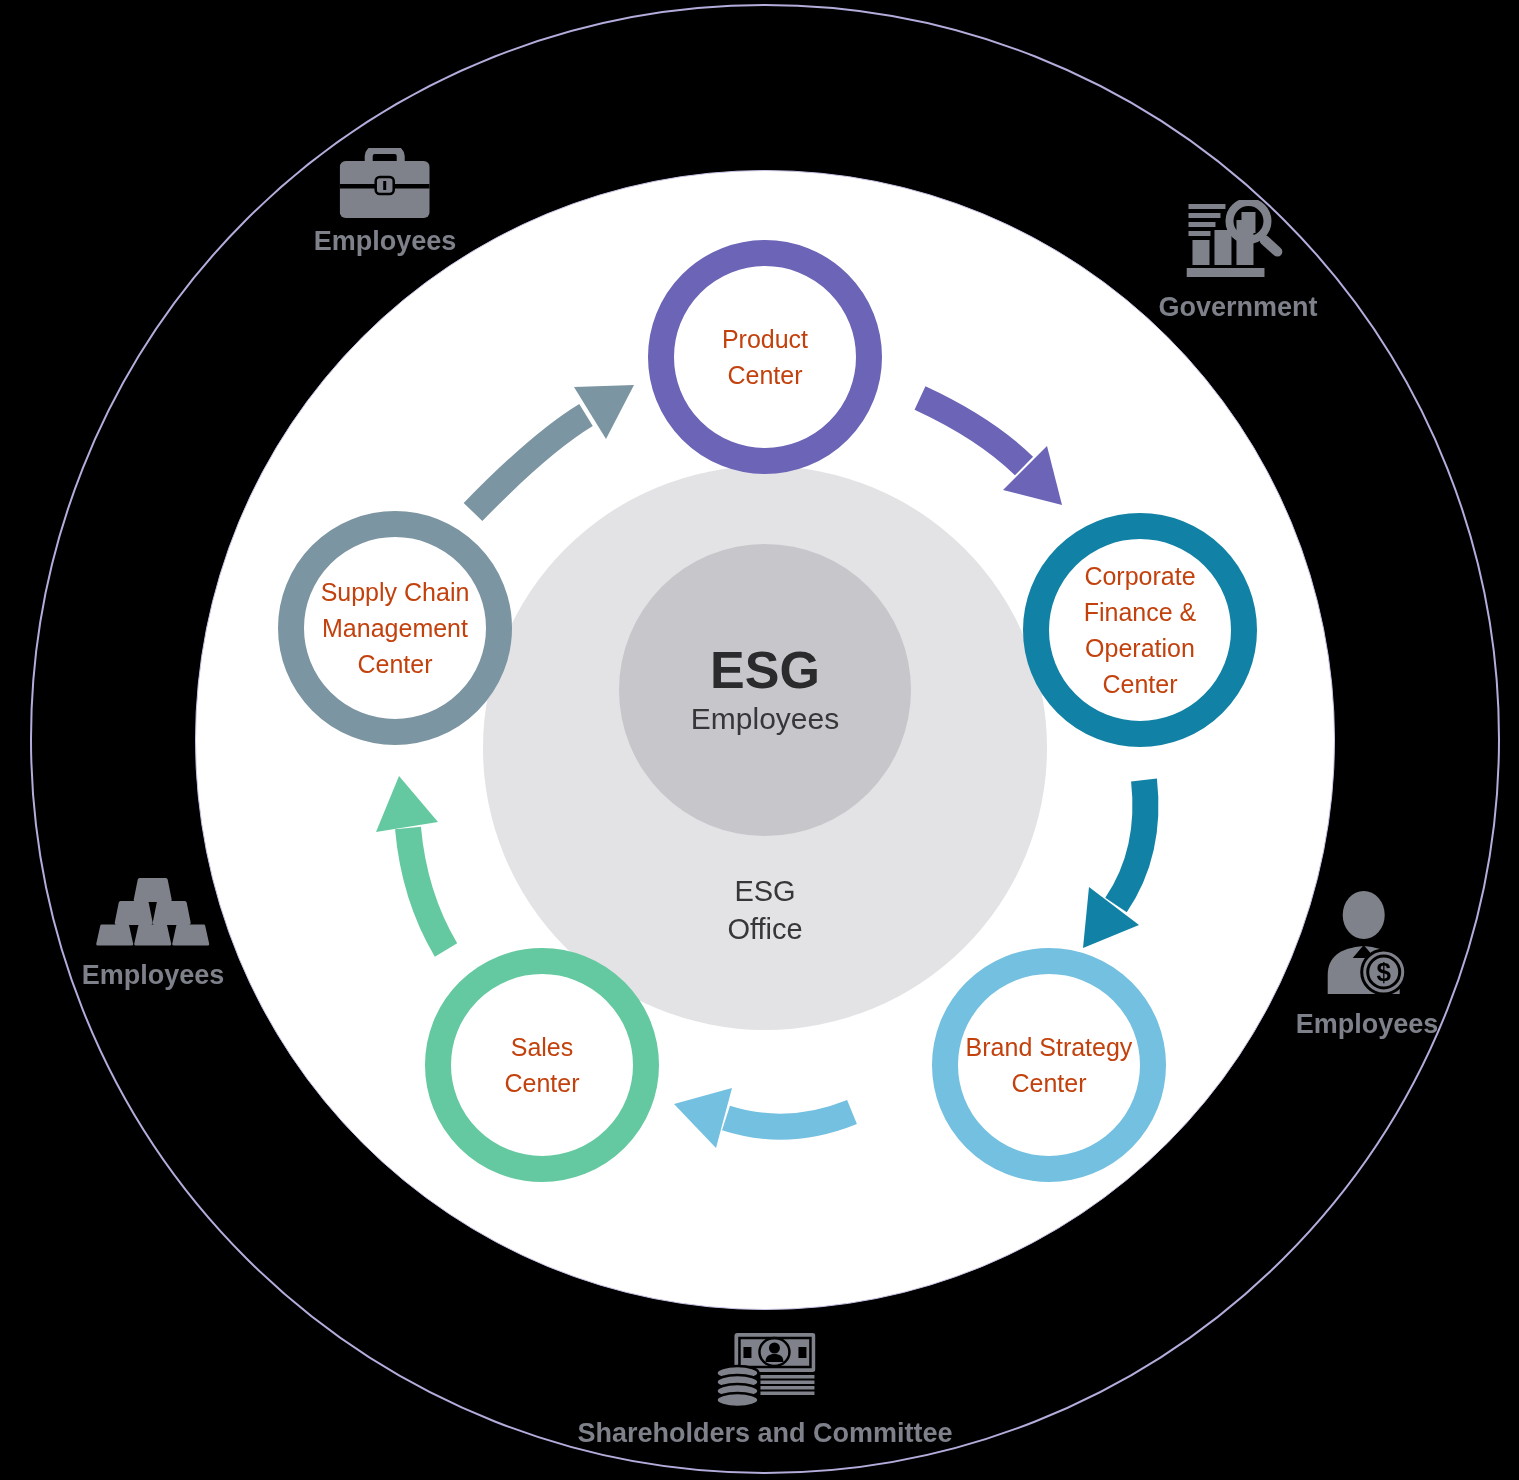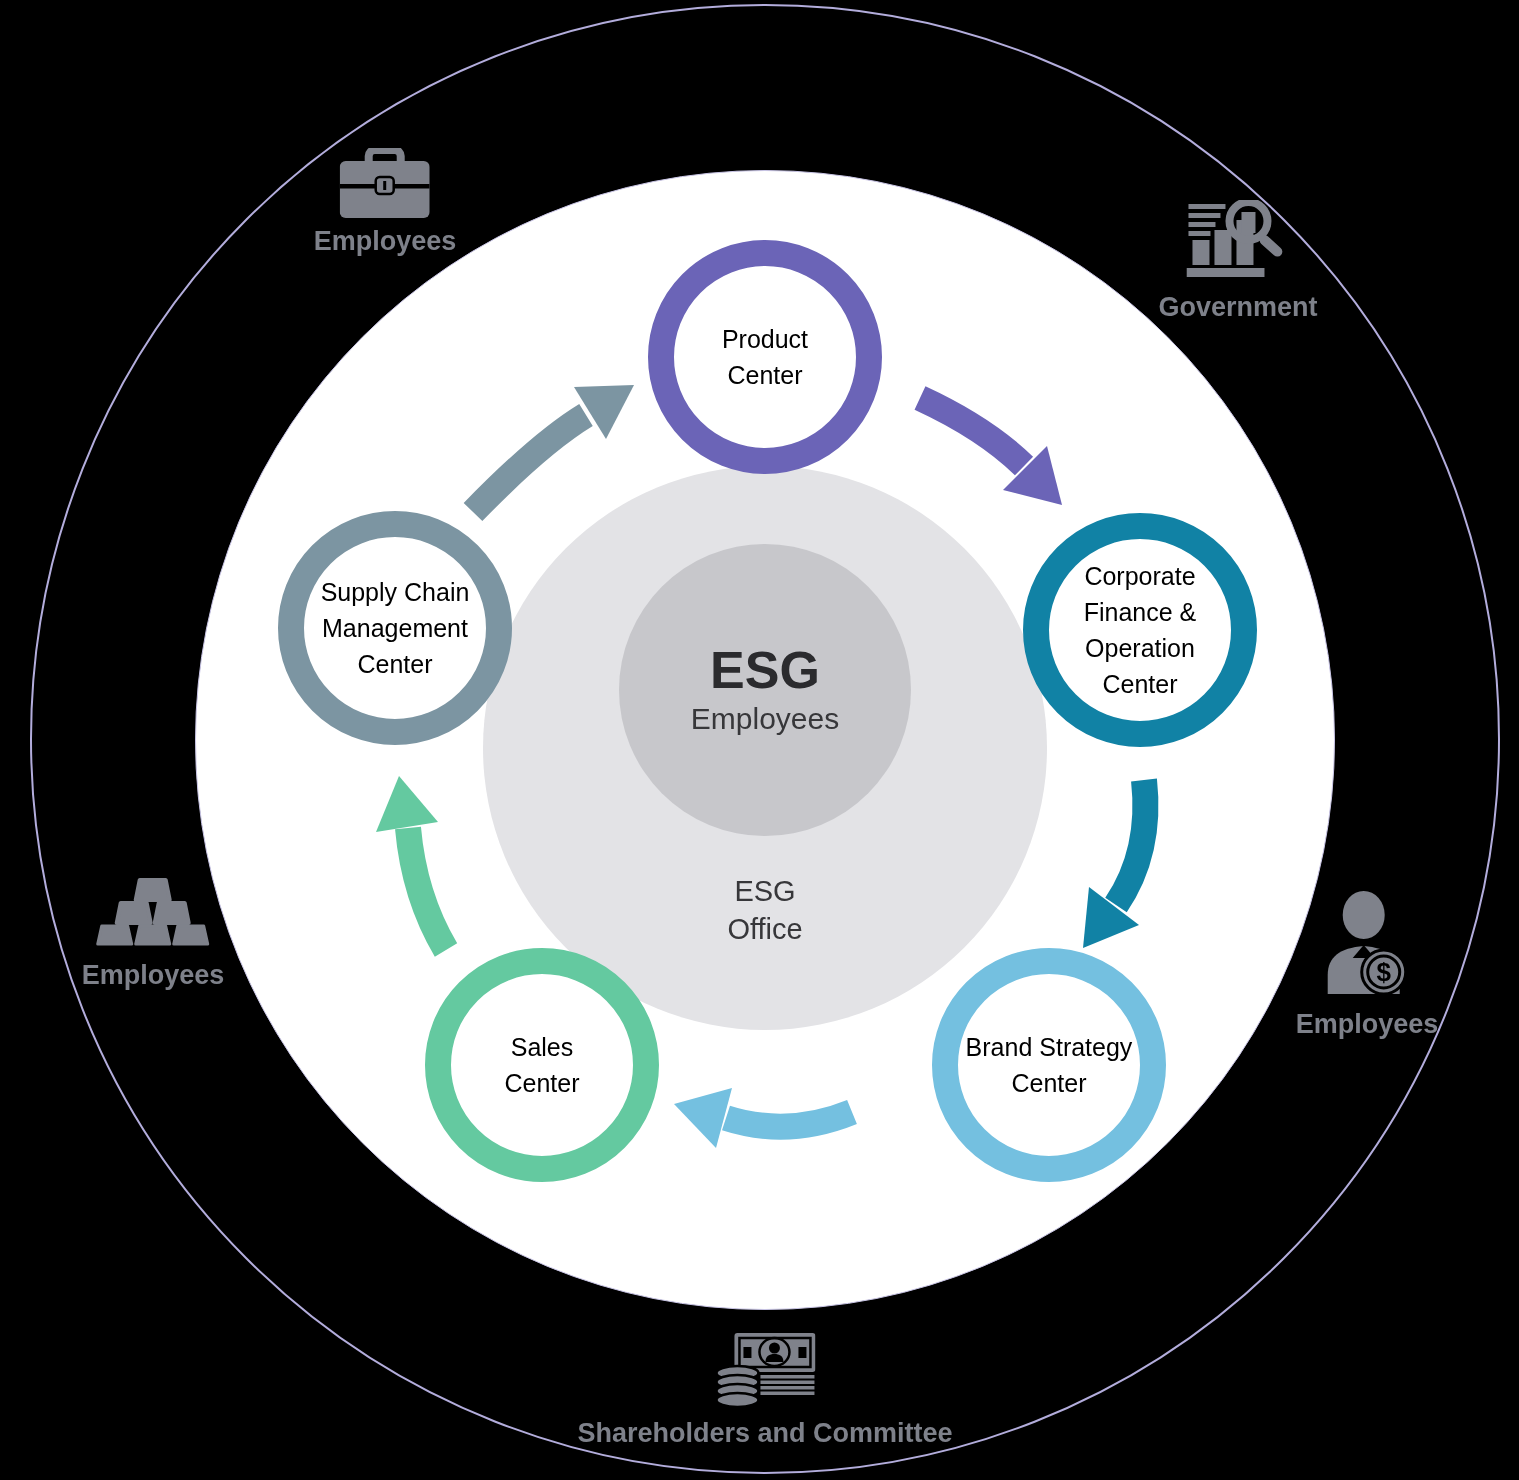--- a/index.html
+++ b/index.html
@@ -22,21 +22,21 @@
                       background:#c7c7cb; border-radius:50%;
                       display:flex; flex-direction:column; align-items:center; justify-content:center; }
   .committee-title { font-size:52px; font-weight:bold; color:#2b2b2e; line-height:58px; }
   .committee-subtitle { font-size:30px; color:#37373a; line-height:40px; }
   .office-label { position:absolute; left:615px; top:872px; width:300px; text-align:center;
                   font-size:29px; line-height:38px; color:#37373a; white-space:pre-line; }
 
   
   .ring { position:absolute; width:234px; height:234px; border-radius:50%; background:#fff;
           display:flex; align-items:center; justify-content:center; text-align:center; }
-  .ring-label { font-size:25px; line-height:36px; color:#000000; white-space:pre-line;text-align:center; }
+  .ring-label { font-size:25px; line-height:36px; color:#c2410c; white-space:pre-line;text-align:center; }
   .ring-product   { left:648px;  top:240px; border:26px solid #6B64B7; }
   .ring-corporate { left:1023px; top:513px; border:26px solid #1182A5; }
   .ring-brand     { left:932px;  top:948px; border:26px solid #74C0E0; }
   .ring-sales     { left:425px;  top:948px; border:26px solid #64C9A0; }
   .ring-supply    { left:278px;  top:511px; border:26px solid #7C95A2; }
 
   .arrow-layer { position:absolute; left:0; top:0; width:1519px; height:1480px; pointer-events:none; }
 
   
   .stake { position:absolute; display:flex; flex-direction:column; align-items:center;

